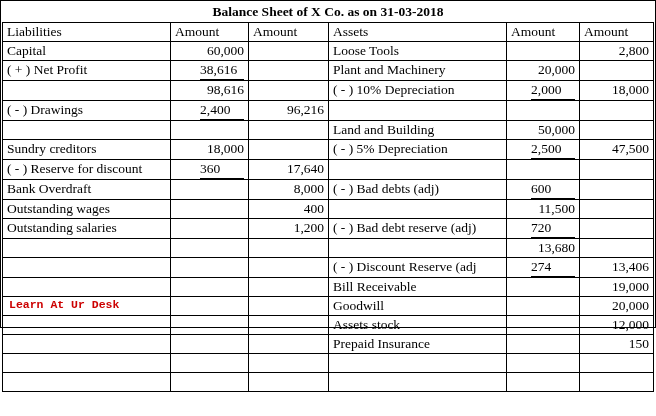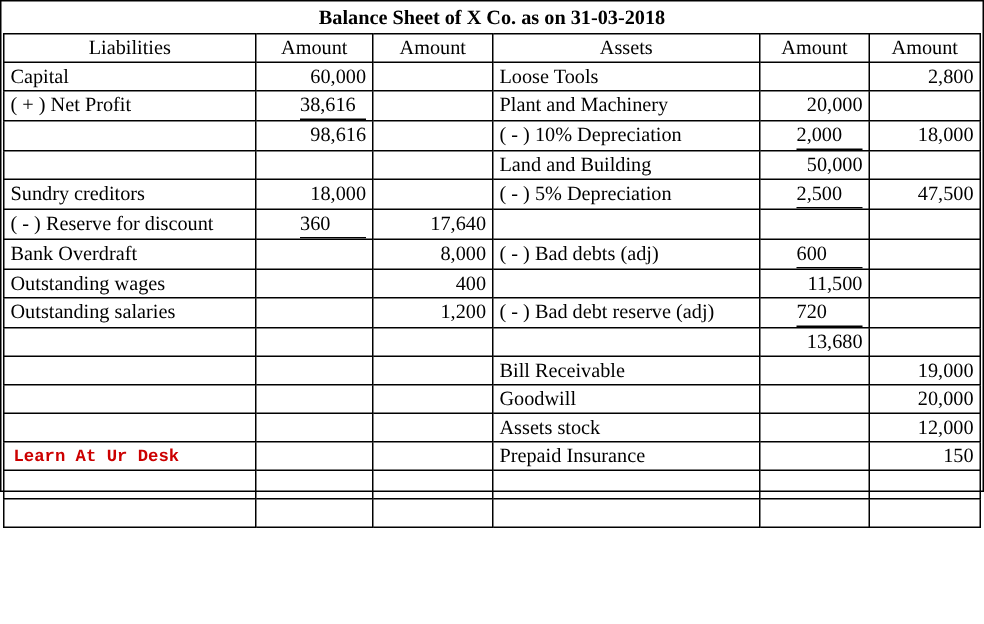--- a/index.html
+++ b/index.html
@@ -41,21 +41,21 @@
     padding: 0 4px;
     vertical-align: top;
     font-weight: normal;
     height: 18px;
     line-height: 18px;
     white-space: nowrap;
     overflow: hidden;
   }
   th.hd {
     font-weight: bold;
-    text-align: center;
+    text-align: left;
   }
   .num {
     text-align: right;
   }
   
   col.c1 { width: 168px; }
   col.c2 { width: 78px; }
   col.c3 { width: 80px; }
   col.c4 { width: 178px; }
   col.c5 { width: 73px; }
@@ -122,20 +122,28 @@
         </tr>
         <tr class="bodyrow">
           <td class=""></td>
           <td class="num">98,616</td>
           <td class="num"></td>
           <td class="">( - ) 10% Depreciation</td>
           <td class="num"><span class="underline-num">2,000</span></td>
           <td class="num">18,000</td>
         </tr>
         <tr class="bodyrow">
+          <td class="">( - ) Drawings</td>
+          <td class="num"><span class="underline-num">2,400</span></td>
+          <td class="num">96,216</td>
+          <td class=""></td>
+          <td class="num"></td>
+          <td class="num"></td>
+        </tr>
+        <tr class="bodyrow">
           <td class=""></td>
           <td class="num"></td>
           <td class="num"></td>
           <td class="">Land and Building</td>
           <td class="num">50,000</td>
           <td class="num"></td>
         </tr>
         <tr class="bodyrow">
           <td class="">Sundry creditors</td>
           <td class="num">18,000</td>
@@ -181,20 +189,28 @@
           <td class="num"></td>
           <td class="num"></td>
           <td class=""></td>
           <td class="num">13,680</td>
           <td class="num"></td>
         </tr>
         <tr class="bodyrow">
           <td class=""></td>
           <td class="num"></td>
           <td class="num"></td>
+          <td class="">( - ) Discount Reserve (adj</td>
+          <td class="num"><span class="underline-num">274</span></td>
+          <td class="num">13,406</td>
+        </tr>
+        <tr class="bodyrow">
+          <td class=""></td>
+          <td class="num"></td>
+          <td class="num"></td>
           <td class="">Bill Receivable</td>
           <td class="num"></td>
           <td class="num">19,000</td>
         </tr>
         <tr class="bodyrow">
           <td class=""></td>
           <td class="num"></td>
           <td class="num"></td>
           <td class="">Goodwill</td>
           <td class="num"></td>

